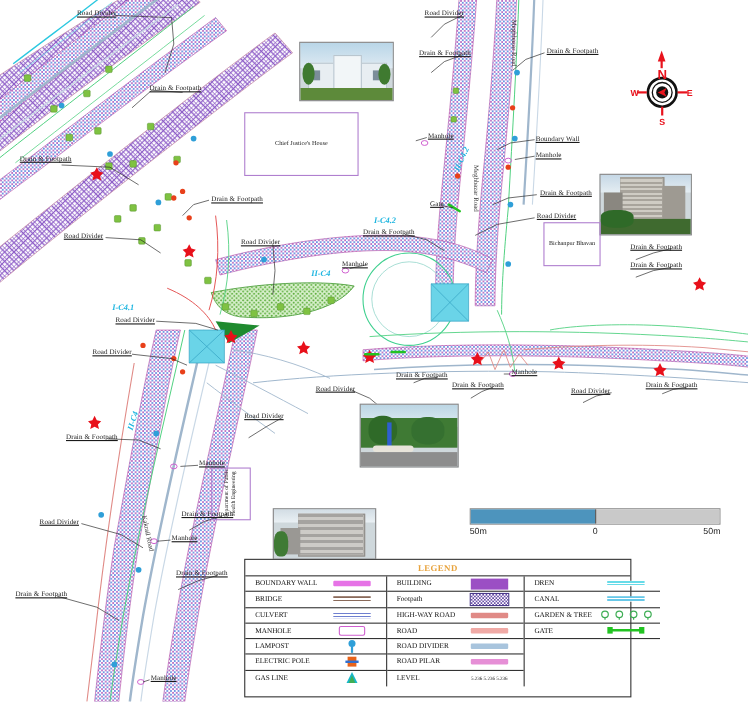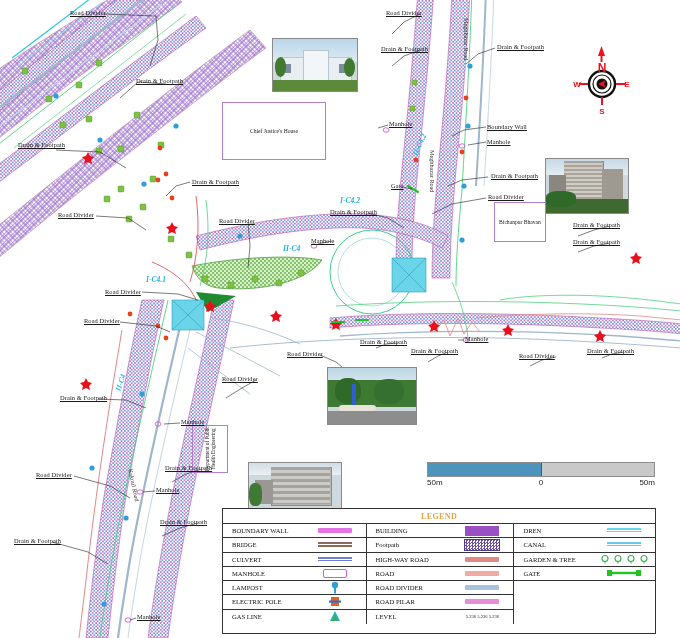--- a/index.html
+++ b/index.html
@@ -34,21 +34,21 @@
   #scalewrap{position:absolute;left:427px;top:462px;width:228px;}
   #scalebar{display:flex;height:13px;border:1px solid #8d8d8d;}
   #scalebar .half{flex:1;}
   #scalelabels{display:flex;justify-content:space-between;font-size:8px;
                color:#222;margin-top:1px;font-family:"Liberation Sans",sans-serif;align-items:flex-end;}
 
   
   #compass{position:absolute;left:572px;top:44px;width:60px;height:72px;}
 
   
-  #legend{position:absolute;left:222px;top:508px;width:434px;height:126px;
+  #legend{position:absolute;left:222px;top:508px;width:352px;height:126px;
           border:1px solid #333;background:#fff;box-sizing:border-box;}
   #legend-title{text-align:center;font-size:8px;font-weight:bold;color:#e8a33d;
                 letter-spacing:.4px;padding:3px 0 2px;}
   #legend-grid{display:flex;border-top:1px solid #333;height:100px;}
   .lcol{flex:1;display:flex;flex-direction:column;}
   .lcol.c1{flex:0 0 33%;} .lcol.c2{flex:0 0 34%;border-left:1px solid #333;
            border-right:1px solid #333;} .lcol.c3{flex:1;}
   .lrow{display:flex;align-items:center;height:14.28px;
         border-bottom:1px solid #333;box-sizing:border-box;}
   .lrow:last-child{border-bottom:none;}
@@ -358,21 +358,21 @@
     <div class="txt">Bichanpur Bhavan</div>
   </div>
   <div class="cbox vert" style="left:192px;top:425px;width:34px;height:46px;">
     <div class="txt">Department of Public Health Engineering</div>
   </div>
 
   <div class="roadname" style="left:470px;top:18px;transform:rotate(90deg);">Meghbazar Road</div>
   <div class="roadname" style="left:436px;top:150px;transform:rotate(90deg);">Meghbazar Road</div>
   <div class="roadname" style="left:134px;top:468px;transform:rotate(78deg);">Kakrail Road</div>
 
-  <div class="sect" style="left:102px;top:275px;margin-left:44px;">I-C4.1</div>
+  <div class="sect" style="left:102px;top:275px;">I-C4.1</div>
   <div class="sect" style="left:340px;top:196px;">I-C4.2</div>
   <div class="sect" style="left:283px;top:244px;">II-C4</div>
   <div class="sect" style="left:112px;top:378px;transform:rotate(-72deg);">II-C4</div>
   <div class="sect" style="left:408px;top:140px;transform:rotate(-66deg);">II-C4.2</div>
 
   <div class="anno" style="left:70px;top:10px;">Road Divider</div>
   <div class="anno" style="left:136px;top:78px;">Drain &amp; Footpath</div>
   <div class="anno" style="left:18px;top:142px;">Drain &amp; Footpath</div>
   <div class="anno" style="left:192px;top:179px;">Drain &amp; Footpath</div>
   <div class="anno" style="left:58px;top:212px;">Road Divider</div>

